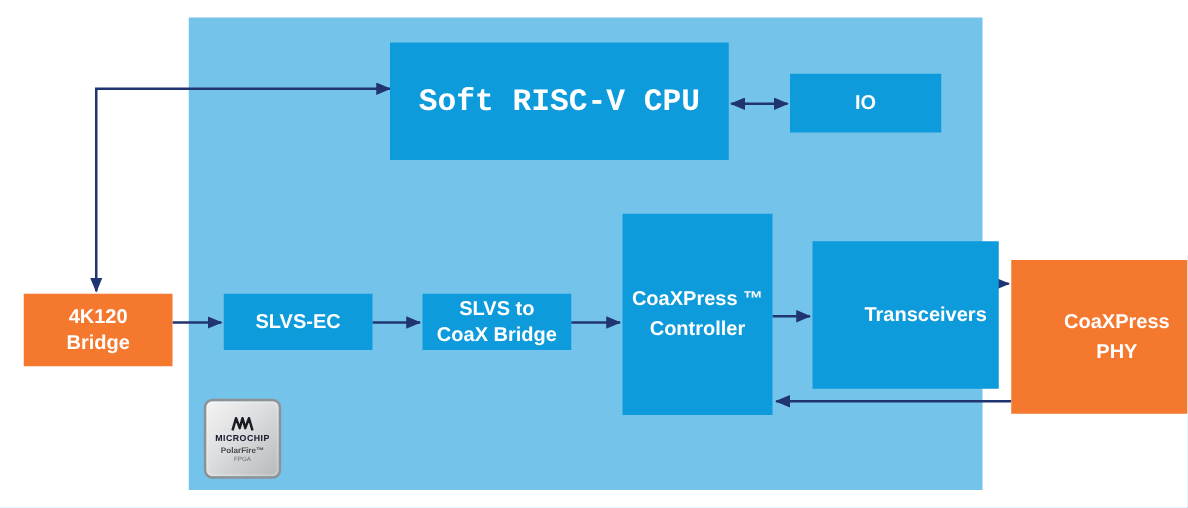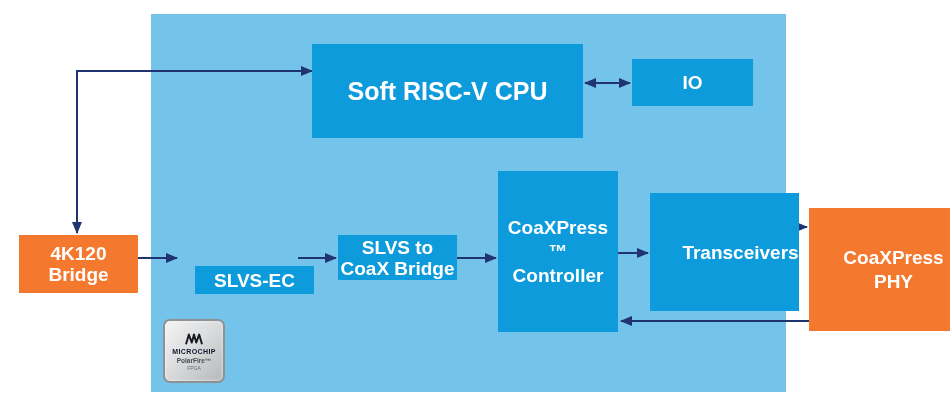--- a/index.html
+++ b/index.html
@@ -22,28 +22,28 @@
     position:absolute;left:151px;top:14px;width:635px;height:378px;
     background:var(--fpga-bg);
   }
   .block{
     position:absolute;
     display:flex;flex-direction:column;align-items:center;justify-content:center;
     color:var(--block-text);
     font-weight:600;
     text-align:center;
     line-height:21px;
-    font-size:19px;
+    font-size:16px;
   }
   .blue{background:var(--block);}
   .orange{background:var(--orange);}
-  .cpu{left:312px;top:44px;width:271px;height:94px;font-size:25px;}
+  .cpu{left:312px;top:34px;width:271px;height:94px;font-size:25px;font-family:Liberation Mono, monospace;}
   .io{left:632px;top:59px;width:121px;height:47px;}
   .sensor{left:19px;top:235px;width:119px;height:58px;}
-  .slvs-ec{left:195px;top:235px;width:119px;height:28px;margin-top:31px;}
+  .slvs-ec{left:179px;top:235px;width:119px;height:45px;}
   .bridge{left:338px;top:235px;width:119px;height:45px;}
   .controller{left:498px;top:171px;width:120px;height:161px;line-height:24px;}
   .transceivers{left:650px;top:193px;width:117px;height:118px;padding-left:32px;}
   .phy{left:809px;top:208px;width:119px;height:123px;line-height:24px;padding-left:25px;}
   .arrow-layer{
     position:absolute;left:0;top:0;width:950px;height:406px;
     pointer-events:none;
   }
   .arrow{stroke:var(--arrow);stroke-width:2;fill:none;}
   .arrowhead{fill:var(--arrow);}

